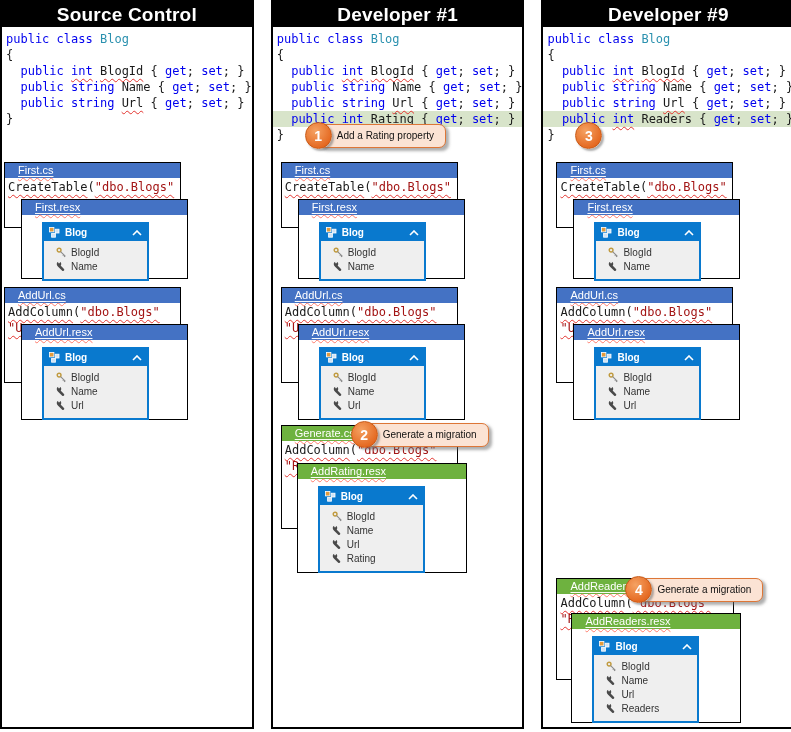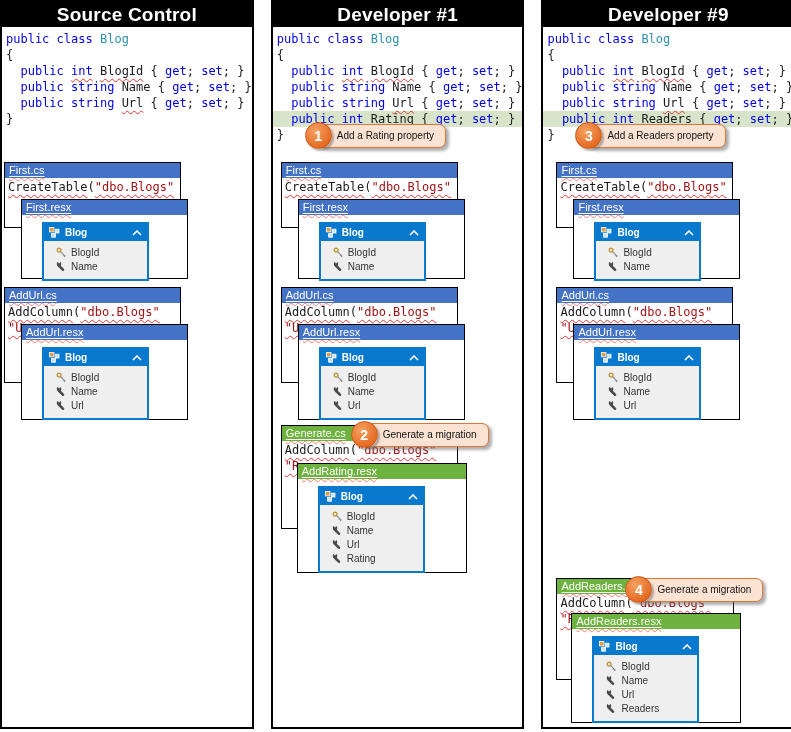--- a/index.html
+++ b/index.html
@@ -33,21 +33,21 @@
     text-decoration-line:underline; text-decoration-style:wavy;
     text-decoration-color:#E3342F; text-decoration-thickness:1px;
     text-underline-offset:2.5px; text-decoration-skip-ink:none;
   }
 
   
   .file-card {
     position:absolute; background:#fff; border:1.5px solid #000;
     box-sizing:border-box; z-index:2;
   }
-  .card-header { height:15px; padding:0 4px; font-size:11px; line-height:14px; color:#fff; }
+  .card-header { height:15px; padding:0 13px; font-size:11px; line-height:14px; color:#fff; }
   .hdr-blue  .card-header { background:#4472C4; }
   .hdr-green .card-header { background:#6EB23F; }
   .fname {
     text-decoration-line:underline; text-decoration-style:solid;
     text-decoration-color:rgba(255,255,255,.95); text-decoration-thickness:1px;
     text-underline-offset:2px;
   }
   .fname-inner {
     text-decoration-line:underline; text-decoration-style:wavy;
     text-decoration-color:#FF7B6B; text-decoration-thickness:1px;
@@ -624,18 +624,18 @@
                         <rect x="2.2" y="-0.4" width="1.7" height="2.6" fill="#EFEFEF"></rect>
                         <rect x="2.7" y="3.4" width="8.2" height="2.5" rx="1" transform="rotate(45 3.4 3.4)" fill="#4a4a4a"></rect>
                       </svg>
                     </span>
                     <span class="et-label">Readers</span>
                   </div>
                 </div>
               </div>
             </div>
           </div>
-          <div class="callout slot-callout-property"><div class="callout-box"><span class="callout-label">Add a Readers property</span></div><div class="callout-circle">3</div></div>
+          <div class="callout slot-callout-property"><div class="callout-circle">3</div></div>
           <div class="callout slot-callout-generate-bottom"><div class="callout-box"><span class="callout-label">Generate a migration</span></div><div class="callout-circle">4</div></div>
         </div>
     </div>
   </div>
 </div>
 
 </body></html>

